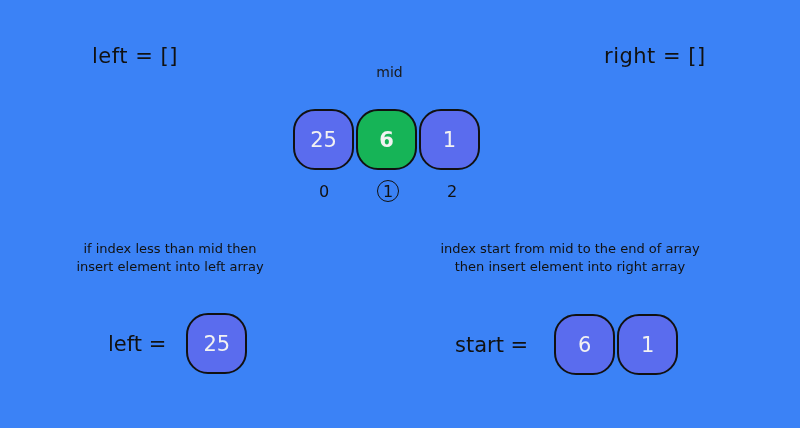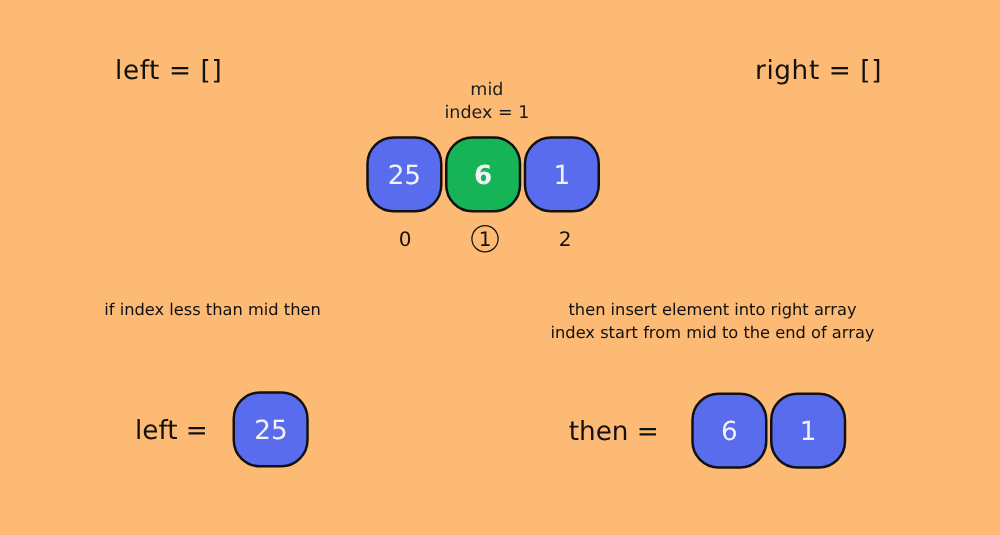--- a/index.html
+++ b/index.html
@@ -4,21 +4,21 @@
 <style>
   html, body {
     margin: 0;
     padding: 0;
     background: #ffffff;
   }
   .canvas {
     position: relative;
     width: 800px;
     height: 428px;
-    background: #fdba74;
+    background: #3b82f6;
     font-family: "DejaVu Sans", sans-serif;
     color: var(--text-dark, #111111);
     overflow: hidden;
   }
   .abs { position: absolute; }
 
   .top-label {
     font-size: 21px;
     letter-spacing: 0.5px;
     color: #111111;
@@ -114,56 +114,56 @@
 </head>
 <body>
 
 <div class="canvas" style="--box-blue: #5A6CEE; --box-green: #16B457; --border: #111111; --text-dark: #111111; --box-text: #F2F2F2;">
 
   <div class="abs top-label label-top-left">left = []</div>
   <div class="abs top-label label-top-right">right = []</div>
 
   <div class="abs mid-annotation">
     <div>mid</div>
-    <div>index = 1</div>
   </div>
 
   <div class="abs array-row main-array">
     <div class="cell">25</div>
     <div class="cell green">6</div>
     <div class="cell">1</div>
   </div>
 
   <div class="abs index-row">
     <div class="index-cell">0</div>
     <div class="index-cell">
       <span class="index-circle">
         <span>1</span>
       </span>
     </div>
     <div class="index-cell">2</div>
   </div>
 
   <div class="abs caption caption-left">
     <div>if index less than mid then</div>
+    <div>insert element into left array</div>
   </div>
 
   <div class="abs result-row result-left">
     <span class="result-label">left =</span>
     <div class="result-boxes">
       <div class="cell">25</div>
     </div>
   </div>
 
   <div class="abs caption caption-right">
+    <div>index start from mid to the end of array</div>
     <div>then insert element into right array</div>
-    <div>index start from mid to the end of array</div>
   </div>
 
   <div class="abs result-row result-right">
-    <span class="result-label">then =</span>
+    <span class="result-label">start =</span>
     <div class="result-boxes">
       <div class="cell">6</div>
       <div class="cell">1</div>
     </div>
   </div>
 
 </div>
 
 </body></html>

